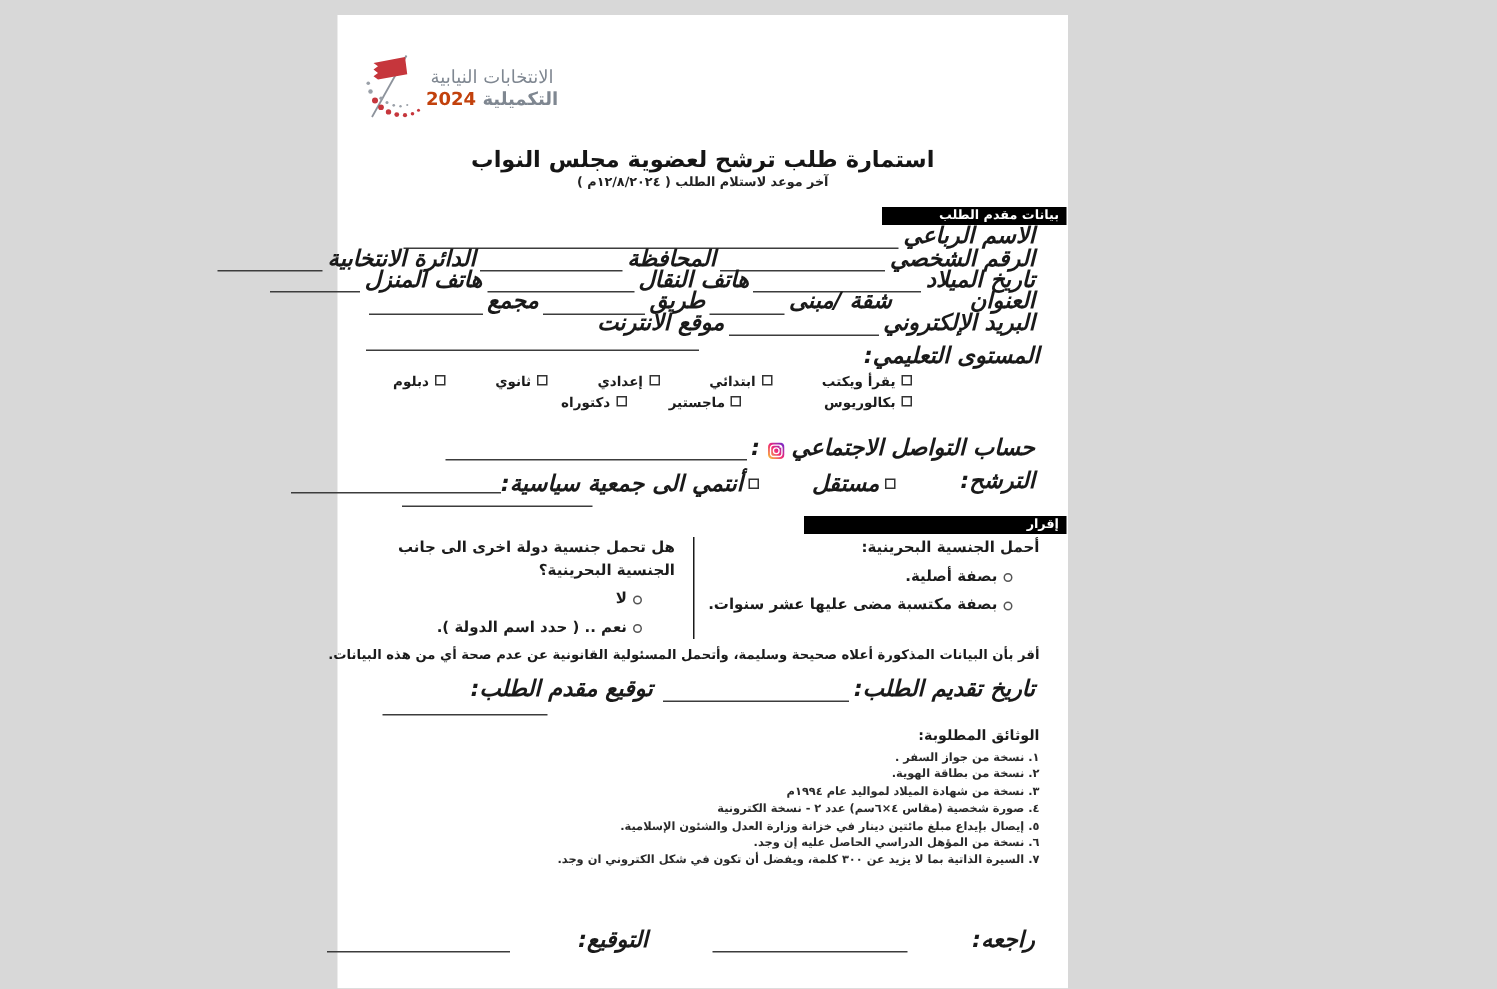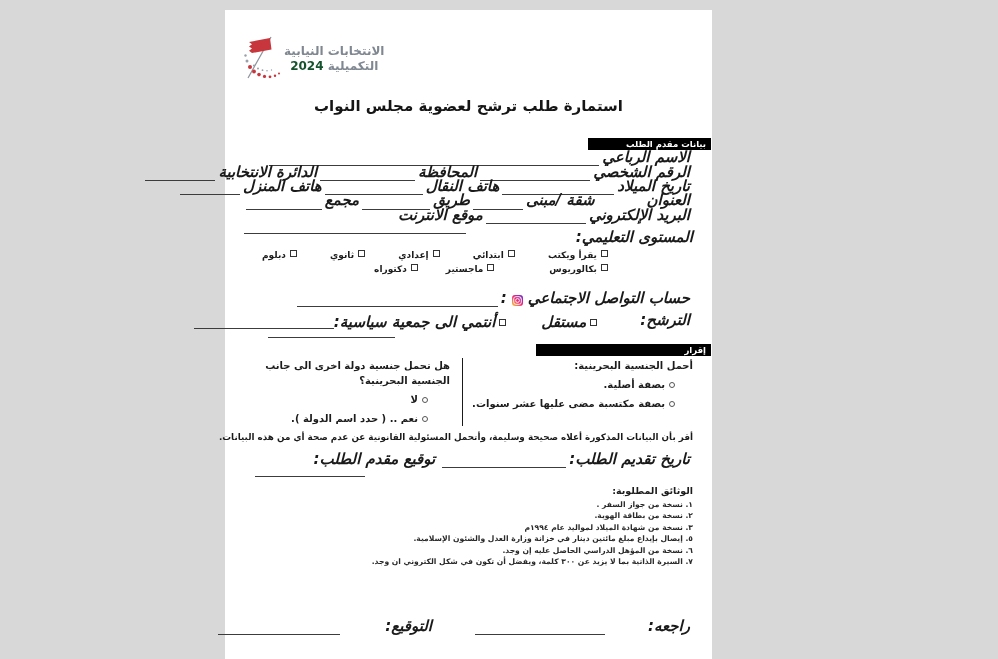--- a/index.html
+++ b/index.html
@@ -6,23 +6,23 @@
   html,body { background:#d8d8d8; }
   body { font-family:"DejaVu Sans", sans-serif; }
   .canvas { position:relative; width:998px; height:659px; background:#d8d8d8; overflow:hidden; }
   .sheet { position:absolute; left:225px; top:10px; width:487px; height:649px;
            background:#ffffff; direction:rtl; color:#1c1c1c; }
   .abs { position:absolute; }
 
   
   .logo-elections { position:absolute; top:24px; left:16px; display:flex; align-items:center; gap:3px; direction:rtl; }
   .le-text { text-align:center; line-height:1.25; }
-  .le-line1 { font-size:12px; font-weight:700; color:#7f8791; white-space:nowrap; }
+  .le-line1 { font-size:12px; font-weight:400; color:#7f8791; white-space:nowrap; }
   .le-line2 { font-size:12px; font-weight:700; color:#7f8791; white-space:nowrap; }
-  .le-year  { color:#14532d; }
+  .le-year  { color:#c2410c; }
   .logo-gold { position:absolute; top:12px; right:40px; width:130px; text-align:center; line-height:1.2; }
   .lg-ar { font-size:6.5px; font-weight:700; color:#b49a62; white-space:nowrap; }
   .lg-en { font-size:4.2px; color:#b49a62; white-space:nowrap; direction:ltr; }
 
   .title    { position:absolute; top:87px; width:100%; text-align:center; font-size:15px; font-weight:700; color:#151515; }
   .subtitle { position:absolute; top:107px; width:100%; text-align:center; font-size:8.5px; font-weight:700; color:#222; }
 
   .bar { position:absolute; right:1px; height:12px; line-height:12px; background:#000;
          color:#fff; font-size:8.5px; font-weight:700; padding:0 5px; }
   .bar1 { top:128px; width:123px; }
@@ -84,20 +84,21 @@
             <circle cx="17" cy="34.4" r="1" fill="#9aa0a8"></circle>
           <circle cx="21.5" cy="36.2" r="0.9" fill="#9aa0a8"></circle>
             <circle cx="26" cy="36.8" r="0.8" fill="#9aa0a8"></circle>
           <circle cx="30.5" cy="36" r="0.7" fill="#9aa0a8"></circle>
         </svg>
       </span>
     </div>
 
 
     <div class="title">استمارة طلب ترشح لعضوية مجلس النواب</div>
+    <div class="subtitle">آخر موعد لاستلام الطلب ( ١٢/٨/٢٠٢٤م )</div>
 
     <div class="bar bar1">بيانات مقدم الطلب</div>
 
     <div class="abs content-x" style="top:142px;">
       <div class="frow">
         <span class="lbl">الاسم الرباعي</span>
         <span class="line" style="flex:0 0 330px;"></span>
       </div>
       <div class="frow">
         <span class="lbl">الرقم الشخصي</span>
@@ -248,20 +249,21 @@
     <div class="abs content-x frow justend" style="top:457px; height:10px;">
       <span class="line" style="flex:0 0 110px; margin-left:15px;"></span>
     </div>
 
     <div class="abs content-x" style="top:475px;">
       <div class="docs-title">الوثائق المطلوبة:</div>
       <div style="margin-top:3px;">
         <div class="doc-item">١. نسخة من جواز السفر .</div>
         <div class="doc-item">٢. نسخة من بطاقة الهوية.</div>
         <div class="doc-item">٣. نسخة من شهادة الميلاد لمواليد عام ١٩٩٤م</div>
+        <div class="doc-item">٤. صورة شخصية (مقاس ٤×٦سم) عدد ٢ - نسخة الكترونية</div>
         <div class="doc-item">٥. إيصال بإيداع مبلغ مائتين دينار في خزانة وزارة العدل والشئون الإسلامية.</div>
         <div class="doc-item">٦. نسخة من المؤهل الدراسي الحاصل عليه إن وجد.</div>
         <div class="doc-item">٧. السيرة الذاتية بما لا يزيد عن ٣٠٠ كلمة، ويفضل أن تكون في شكل الكتروني ان وجد.</div>
       </div>
     </div>
 
     <div class="abs content-x frow" style="top:611px;">
       <span class="lbl" style="margin-left:40px;">راجعه:</span>
       <span class="line" style="flex:0 0 130px; margin-left:40px;"></span>
       <span class="lbl" style="margin-left:42px;">التوقيع:</span>

